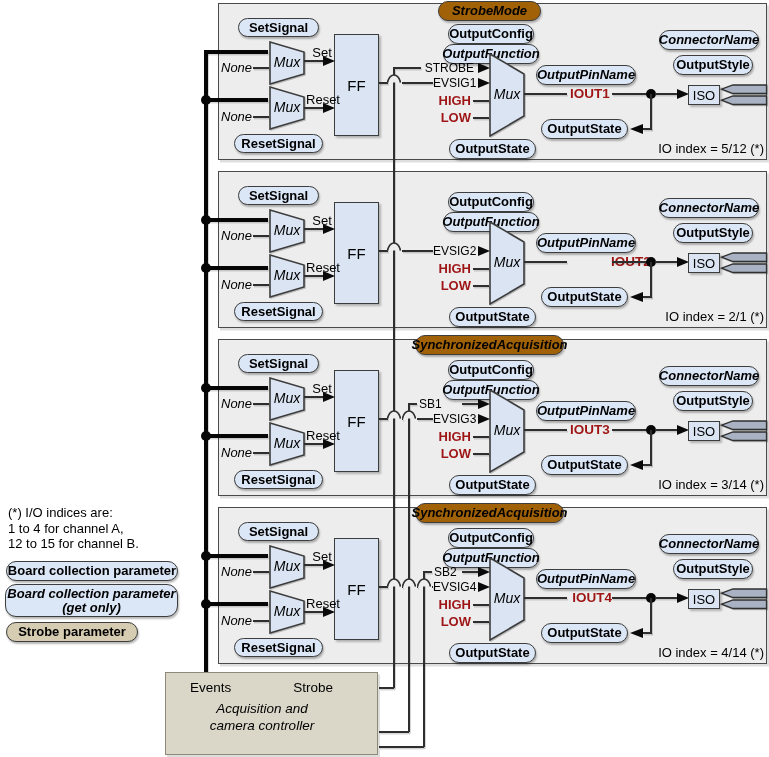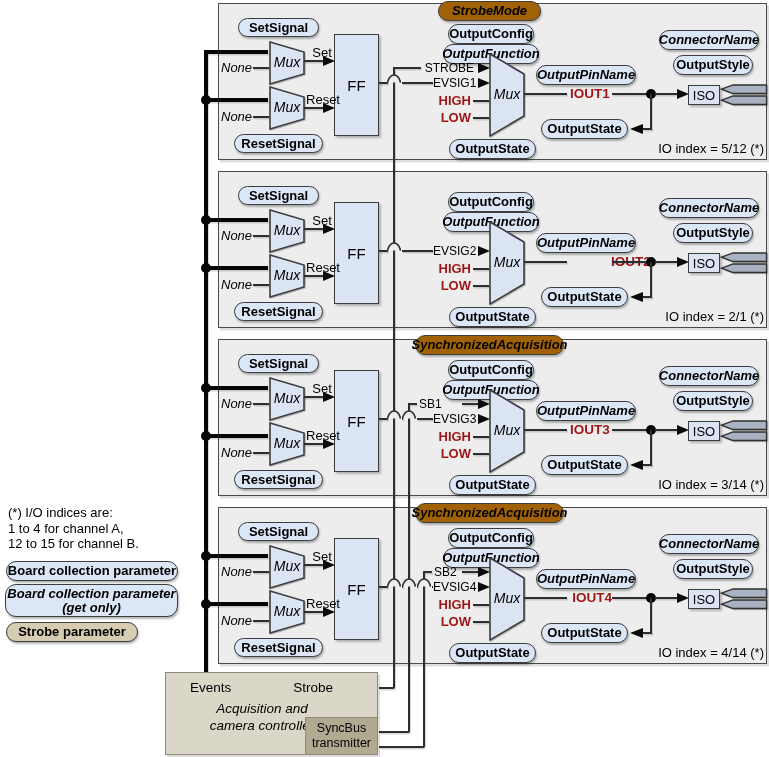--- a/index.html
+++ b/index.html
@@ -363,18 +363,14 @@
   </div>
   <div id="legend-pill-3" class="pill">Strobe parameter</div>
 
   <div id="controller">
     <span class="ev">Events</span>
     <span class="st">Strobe</span>
     <div class="title">
       <span style="display:block">Acquisition and</span>
       <span style="display:block">camera controller</span>
     </div>
-    <div id="syncbus">
-      <span>SyncBus</span>
-      <span>transmitter</span>
-    </div>
   </div>
 </div>
 
 </body></html>

